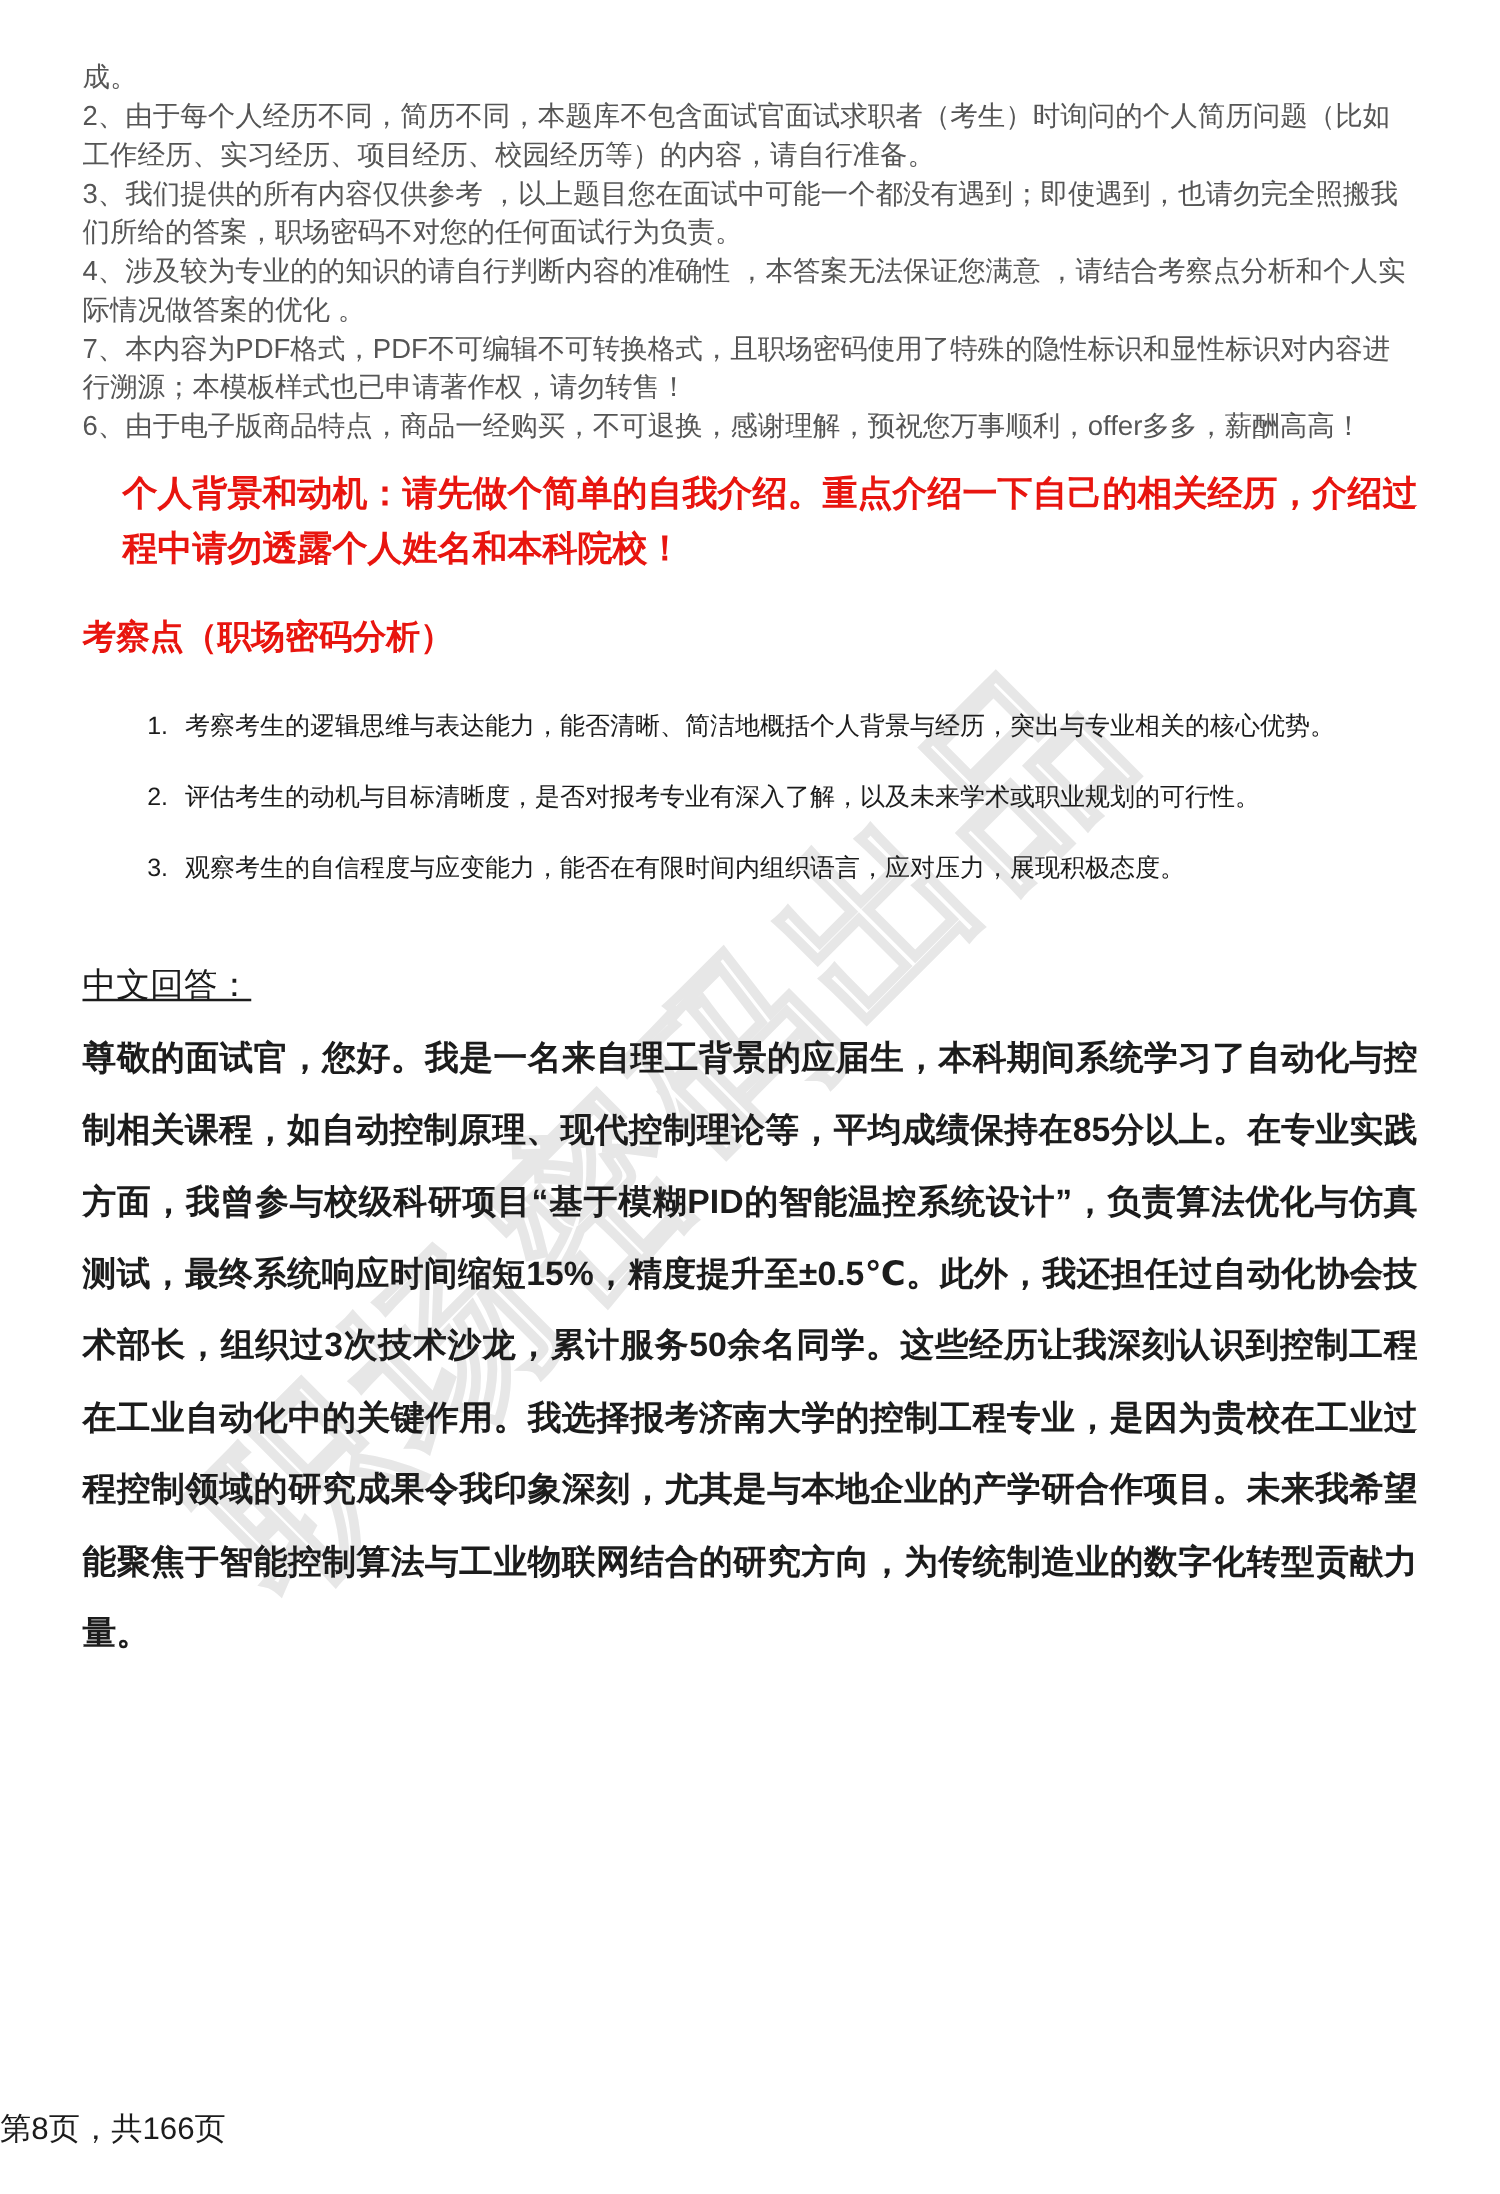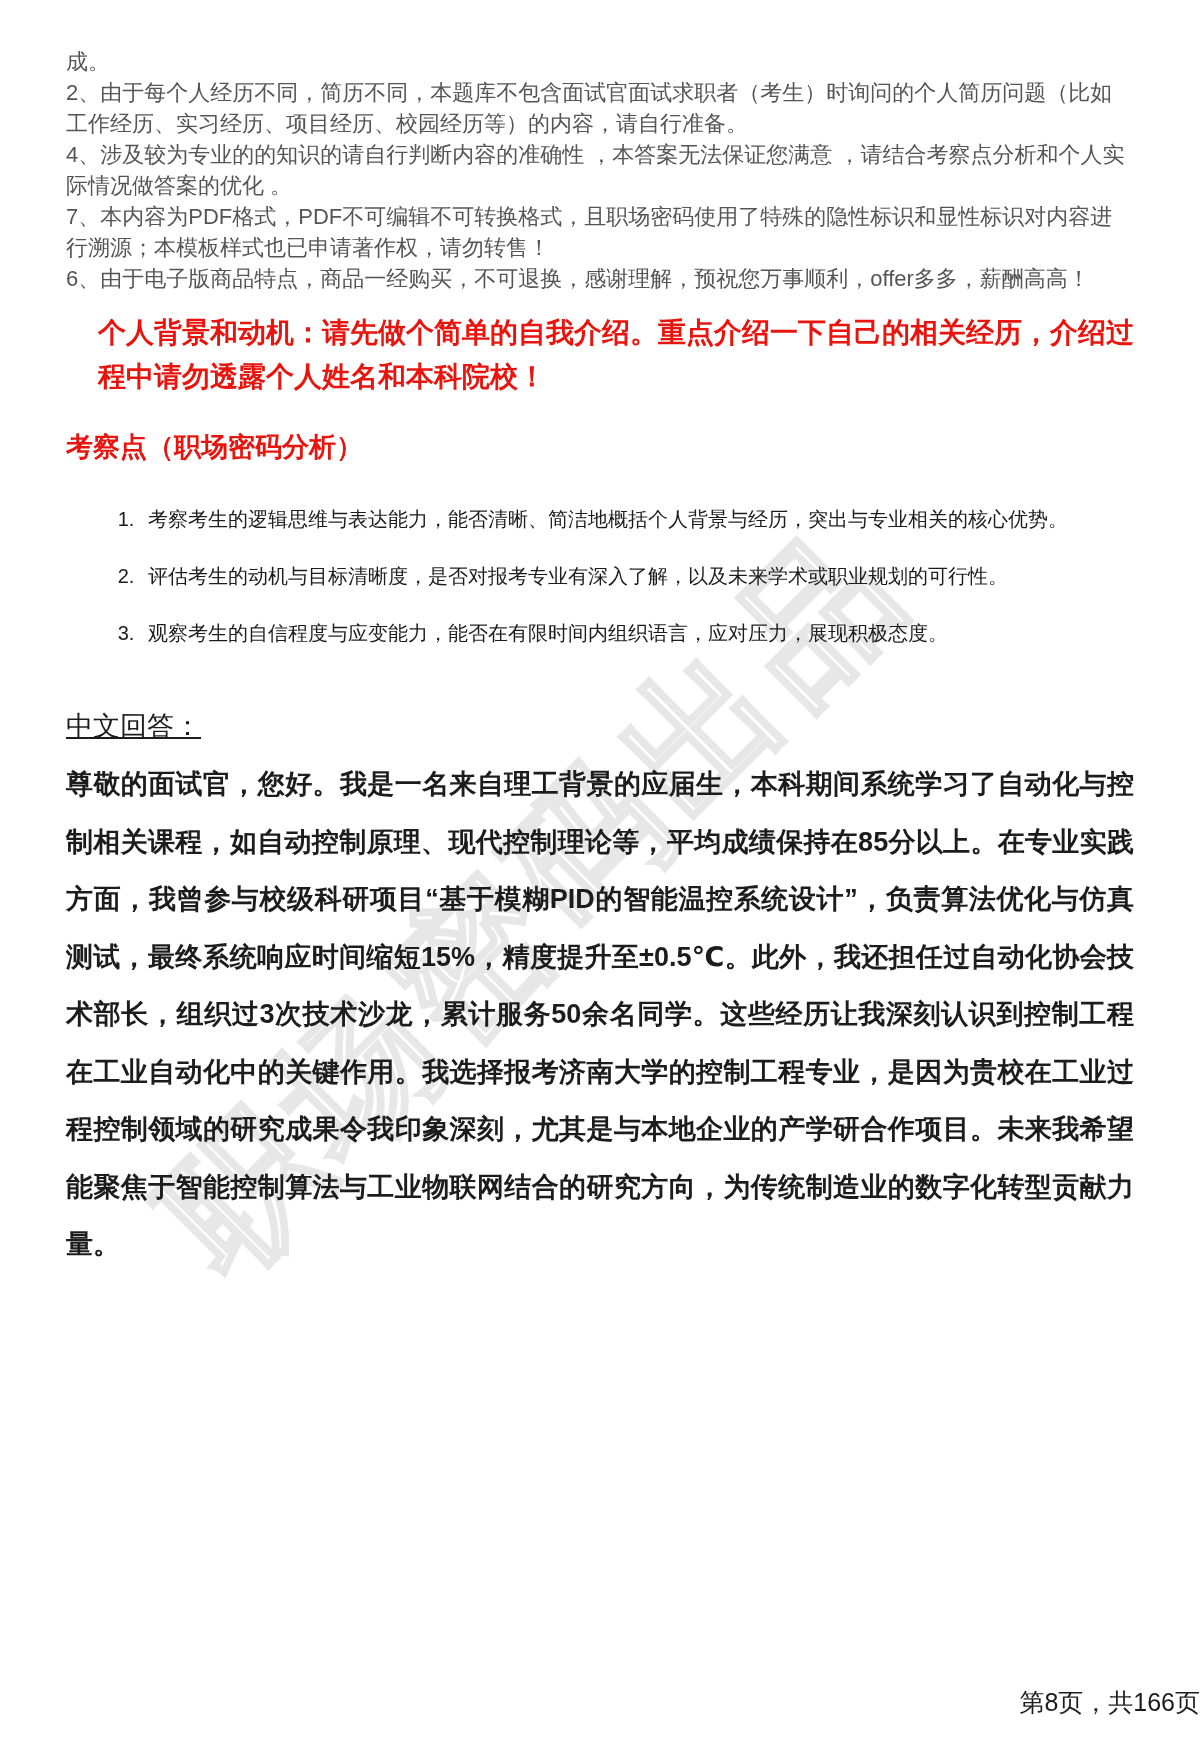--- a/index.html
+++ b/index.html
@@ -83,36 +83,37 @@
     margin-top: 88px;
     font-size: 27px;
     line-height: 36px;
     color: #1c1c1c;
   }
   .footer {
     position: absolute;
     bottom: 36px;
     left: 0;
     right: 0;
-    text-align: right;
+    text-align: left;
     font-size: 25px;
     color: #1c1c1c;
     z-index: 1;
   }
 </style>
 </head>
 <body>
 
 <div class="watermark">职场密码出品</div>
 
 <div class="content">
 
   <div class="disclaimer">
     <p>成。</p>
     <p>2、由于每个人经历不同，简历不同，本题库不包含面试官面试求职者（考生）时询问的个人简历问题（比如工作经历、实习经历、项目经历、校园经历等）的内容，请自行准备。</p>
+    <p>3、我们提供的所有内容仅供参考 ，以上题目您在面试中可能一个都没有遇到；即使遇到，也请勿完全照搬我们所给的答案，职场密码不对您的任何面试行为负责。</p>
     <p>4、涉及较为专业的的知识的请自行判断内容的准确性 ，本答案无法保证您满意 ，请结合考察点分析和个人实际情况做答案的优化 。</p>
     <p>7、本内容为PDF格式，PDF不可编辑不可转换格式，且职场密码使用了特殊的隐性标识和显性标识对内容进行溯源；本模板样式也已申请著作权，请勿转售！</p>
     <p>6、由于电子版商品特点，商品一经购买，不可退换，感谢理解，预祝您万事顺利，offer多多，薪酬高高！</p>
   </div>
 
   <div class="q-heading">个人背景和动机：请先做个简单的自我介绍。重点介绍一下自己的相关经历，介绍过程中请勿透露个人姓名和本科院校！</div>
 
   <div class="a-heading">考察点（职场密码分析）</div>
 
   <ol class="points">

